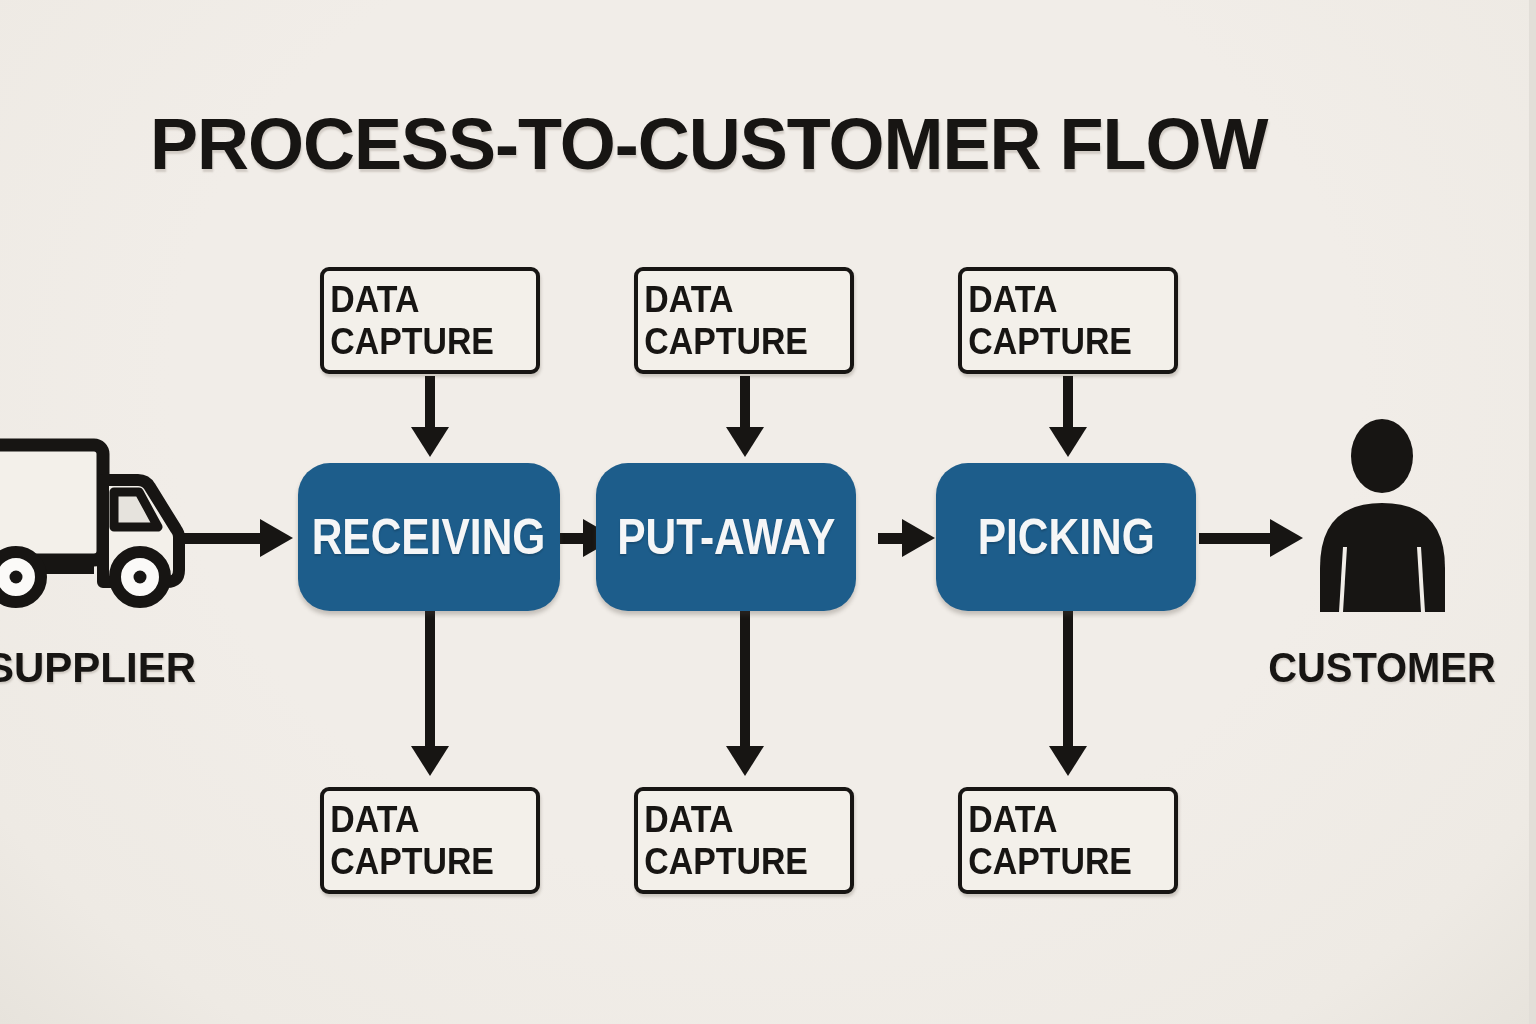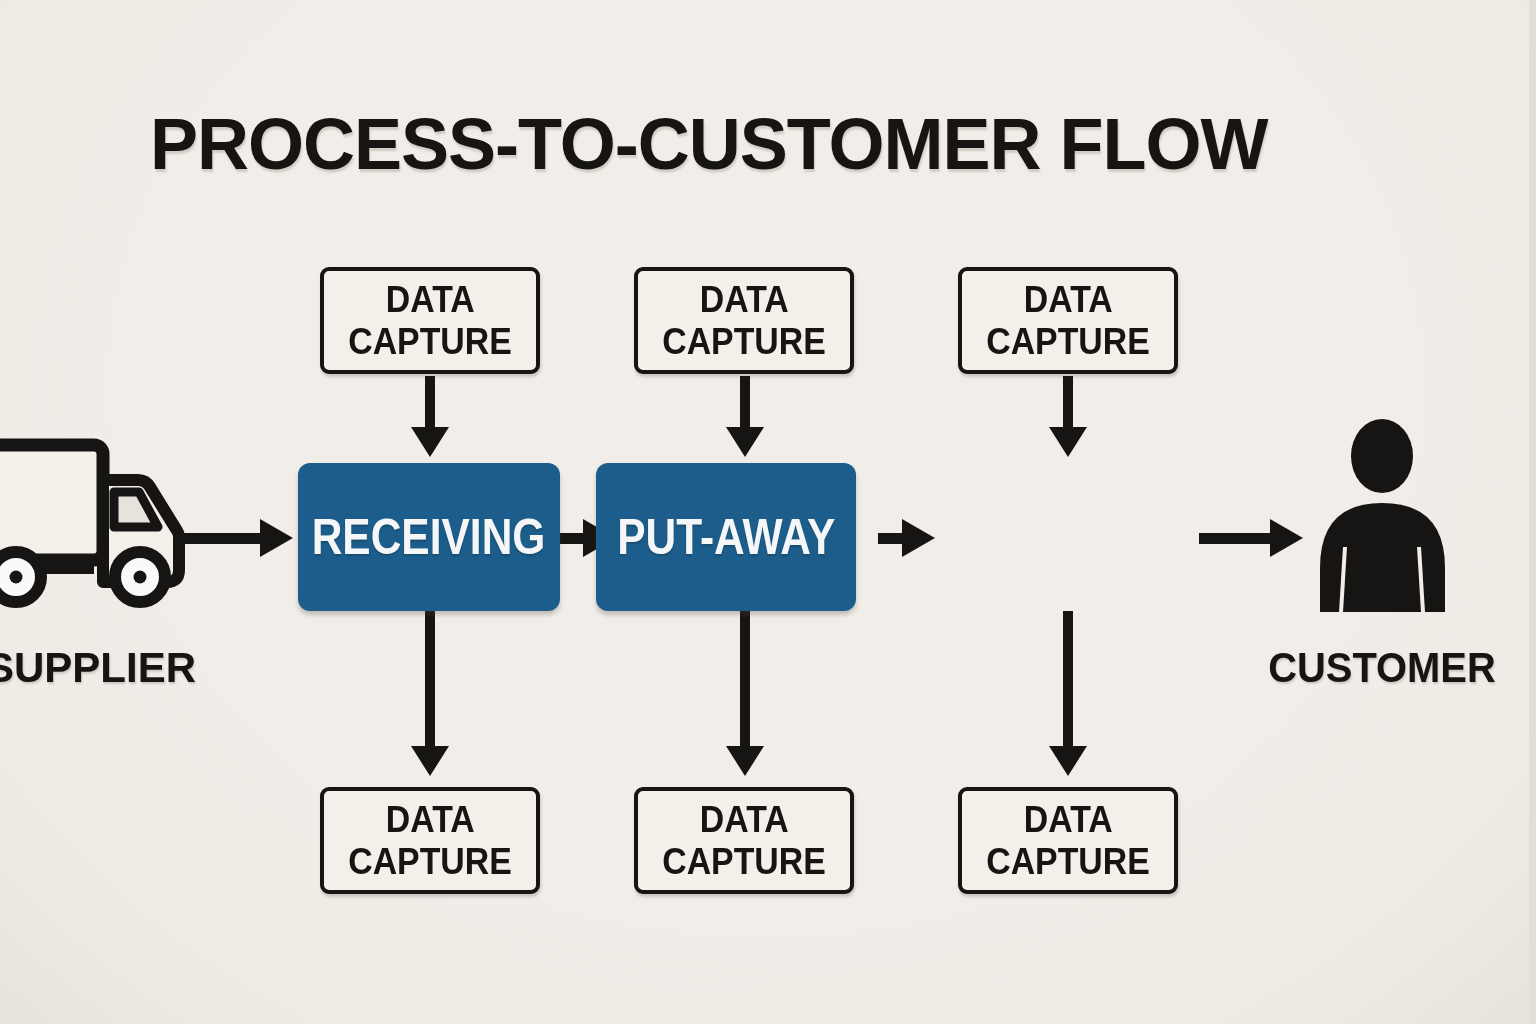--- a/index.html
+++ b/index.html
@@ -33,39 +33,39 @@
     color: var(--ink);
     text-shadow: 1px 3px 2px rgba(130,120,108,0.28);
   }
   .dc-box {
     position: absolute;
     width: 220px; height: 107px;
     border: 4px solid var(--ink);
     border-radius: 9px;
     background: var(--box-fill);
     display: flex; flex-direction: column;
-    align-items: center; justify-content: center;
+    justify-content: center;
     box-shadow: 1px 3px 3px rgba(90,82,72,0.25);
   }
   .dc-line {
     font-size: 36px; font-weight: 800; line-height: 1.16;
     letter-spacing: 0px; transform: scaleX(0.94);
     color: var(--ink);
   }
   .dc-top    { top: 267px; }
   .dc-bottom { top: 787px; }
   .col1 { left: 320px; }
   .col2 { left: 634px; }
   .col3 { left: 958px; }
 
   .stage {
     position: absolute;
     top: 463px; height: 148px;
     background: var(--stage-fill);
-    border-radius: 12px;
+    border-radius: 32px;
     display: flex; align-items: center; justify-content: center;
     box-shadow: 0 4px 4px rgba(80,72,64,0.28);
     z-index: 3;
   }
   .stage-label {
     color: var(--stage-text);
     font-size: 50px; font-weight: 800;
     letter-spacing: 0px;
     transform: scaleX(0.85);
     white-space: nowrap;
@@ -185,20 +185,23 @@
     <div class="shaft"></div>
     <div class="head"></div>
   </div>
 
   <div class="stage" id="stage-receiving">
     <span class="stage-label">RECEIVING</span>
   </div>
   <div class="stage" id="stage-putaway">
     <span class="stage-label">PUT-AWAY</span>
   </div>
+  <div class="stage" id="stage-picking">
+    <span class="stage-label">PICKING</span>
+  </div>
 
   <div class="arrow-v av-bottom avc1">
     <div class="shaft"></div>
     <div class="head"></div>
   </div>
   <div class="arrow-v av-bottom avc2">
     <div class="shaft"></div>
     <div class="head"></div>
   </div>
   <div class="arrow-v av-bottom avc3">

